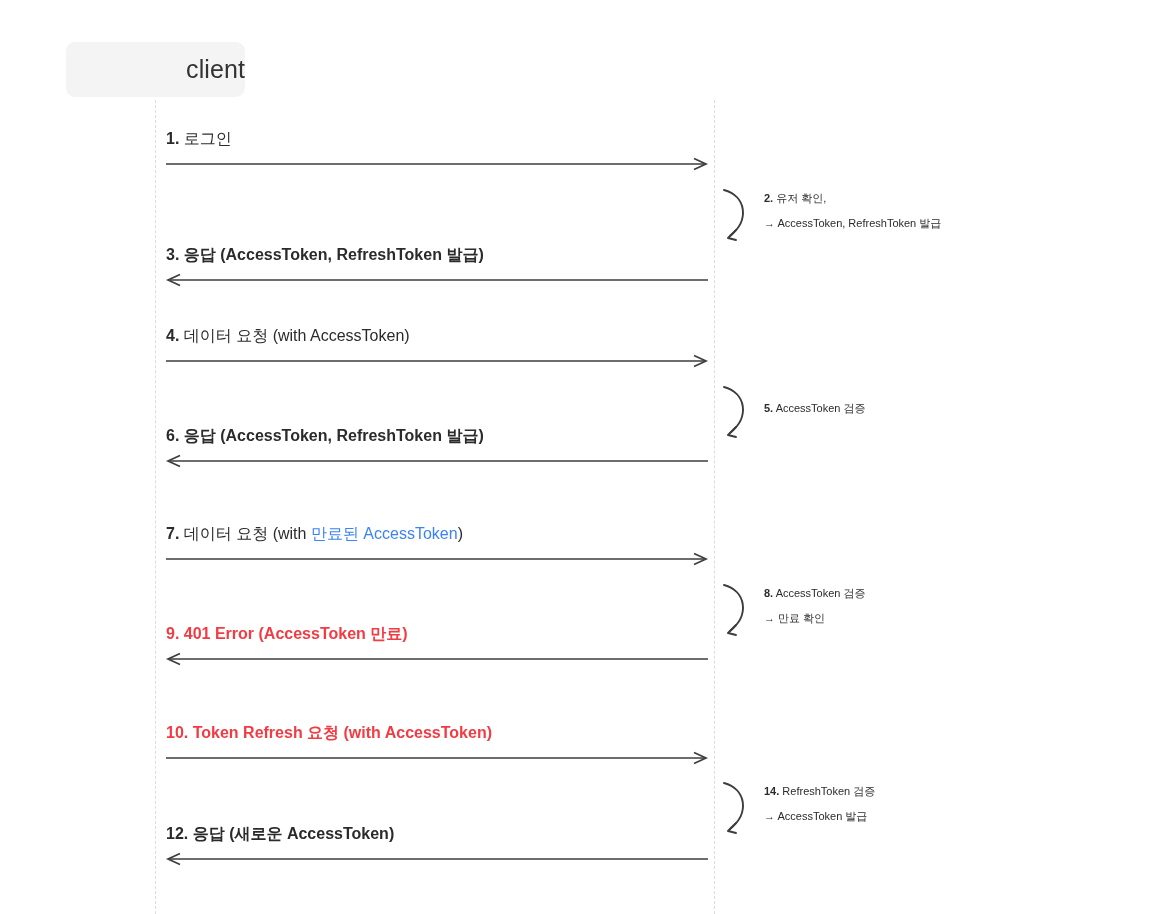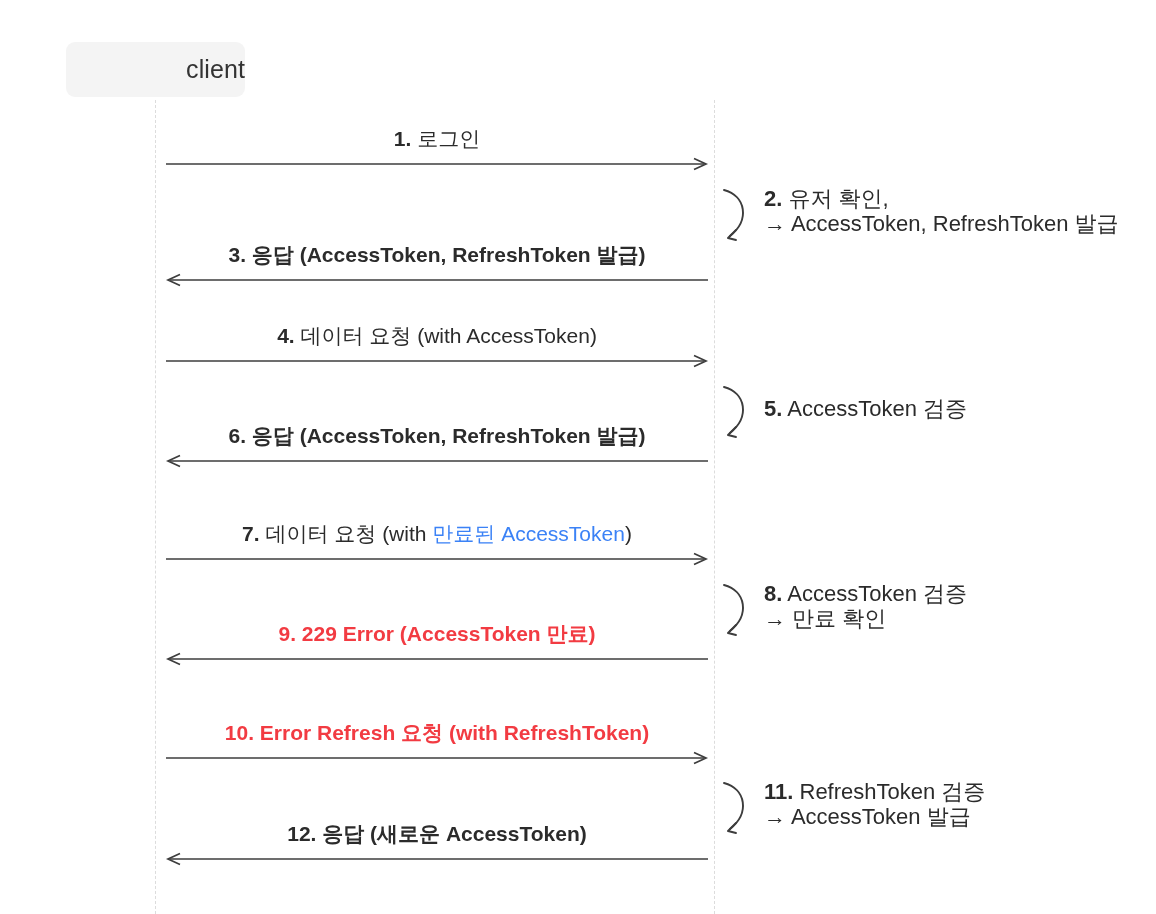--- a/index.html
+++ b/index.html
@@ -63,22 +63,22 @@
     position: absolute;
     left: 166px;
     width: 542px;
     height: 46px;
   }
   .msg-label {
     position: absolute;
     left: 0;
     top: 0;
     width: 100%;
-    text-align: center;
-    font-size: 21px;
+    text-align: left;
+    font-size: 16px;
     line-height: 22px;
     white-space: nowrap;
     color: #2b2b2b;
   }
   .msg-label .num {
     font-weight: bold;
   }
   .msg-label.bold {
     font-weight: bold;
   }
@@ -112,21 +112,21 @@
     position: absolute;
     left: 0;
     top: 0;
     width: 40px;
     height: 60px;
   }
   .selfmsg-text {
     position: absolute;
     left: 48px;
     top: 0;
-    font-size: 22px;
+    font-size: 11px;
     line-height: 25px;
     white-space: nowrap;
     color: #2b2b2b;
   }
   .selfmsg-text .num {
     font-weight: bold;
   }
   .selfmsg-text .ln2 {
     display: block;
   }
@@ -236,51 +236,51 @@
       </svg>
     </div>
     <div class="selfmsg-text">
       <span class="num">8.</span><span> AccessToken 검증</span>
       <span class="ln2">→ 만료 확인</span>
     </div>
   </div>
 
   <div class="message" style="top:623px">
     <div class="msg-label red">
-      <span class="num">9.</span><span> 229 Error (AccessToken 만료)</span>
+      <span class="num">9.</span><span> 401 Error (AccessToken 만료)</span>
     </div>
     <div class="msg-arrow">
       <svg width="542" height="12" viewBox="0 0 542 12">
         <line x1="4" y1="6" x2="542" y2="6" stroke="#3d3d3d" stroke-width="1.7"></line>
         <polyline points="14,0.5 2,6 14,11.5" fill="none" stroke="#3d3d3d" stroke-width="1.7"></polyline>
       </svg>
     </div>
   </div>
 
   <div class="message" style="top:722px">
     <div class="msg-label red">
-      <span class="num">10.</span><span> Error Refresh 요청 (with RefreshToken)</span>
+      <span class="num">10.</span><span> Token Refresh 요청 (with AccessToken)</span>
     </div>
     <div class="msg-arrow">
       <svg width="542" height="12" viewBox="0 0 542 12">
         <line x1="0" y1="6" x2="538" y2="6" stroke="#3d3d3d" stroke-width="1.7"></line>
         <polyline points="528,0.5 540,6 528,11.5" fill="none" stroke="#3d3d3d" stroke-width="1.7"></polyline>
       </svg>
     </div>
   </div>
 
   <div class="selfmsg" style="top:779px">
     <div class="selfmsg-curve">
       <svg width="40" height="60" viewBox="0 0 40 60">
         <path d="M8,4 C30,10 34,34 14,50" fill="none" stroke="#3d3d3d" stroke-width="1.9" stroke-linecap="round"></path>
         <polyline points="20,44 12,52 20,54" fill="none" stroke="#3d3d3d" stroke-width="1.9" stroke-linecap="round" stroke-linejoin="round"></polyline>
       </svg>
     </div>
     <div class="selfmsg-text">
-      <span class="num">11.</span><span> RefreshToken 검증</span>
+      <span class="num">14.</span><span> RefreshToken 검증</span>
       <span class="ln2">→ AccessToken 발급</span>
     </div>
   </div>
 
   <div class="message" style="top:823px">
     <div class="msg-label bold">
       <span class="num">12.</span><span> 응답 (새로운 AccessToken)</span>
     </div>
     <div class="msg-arrow">
       <svg width="542" height="12" viewBox="0 0 542 12">

